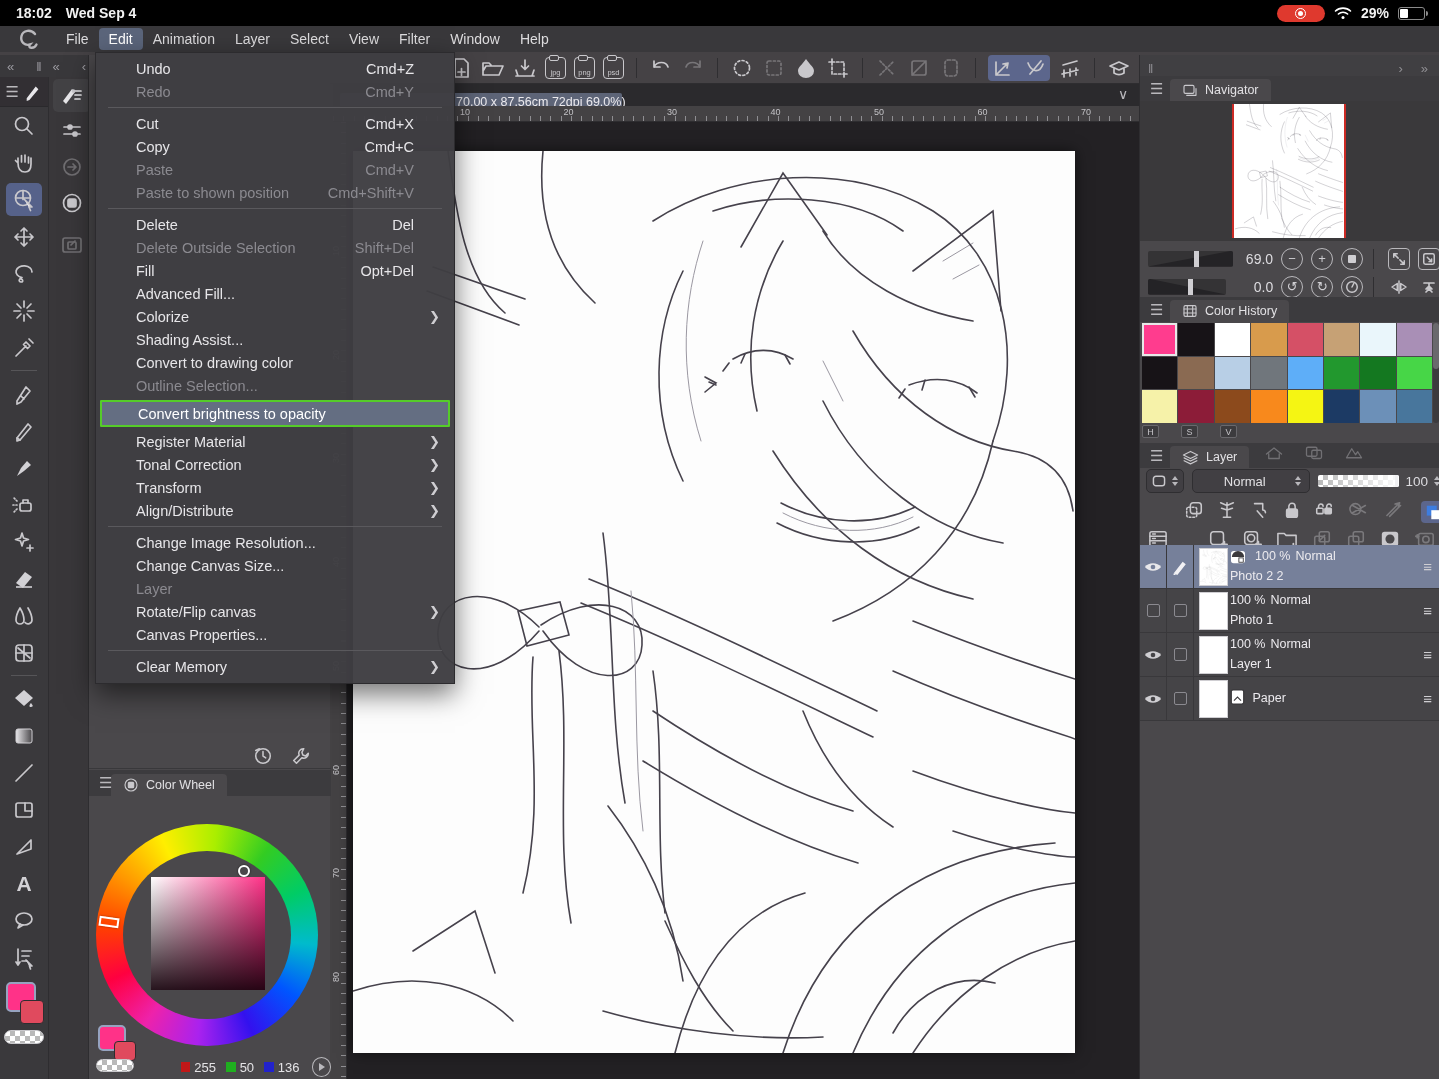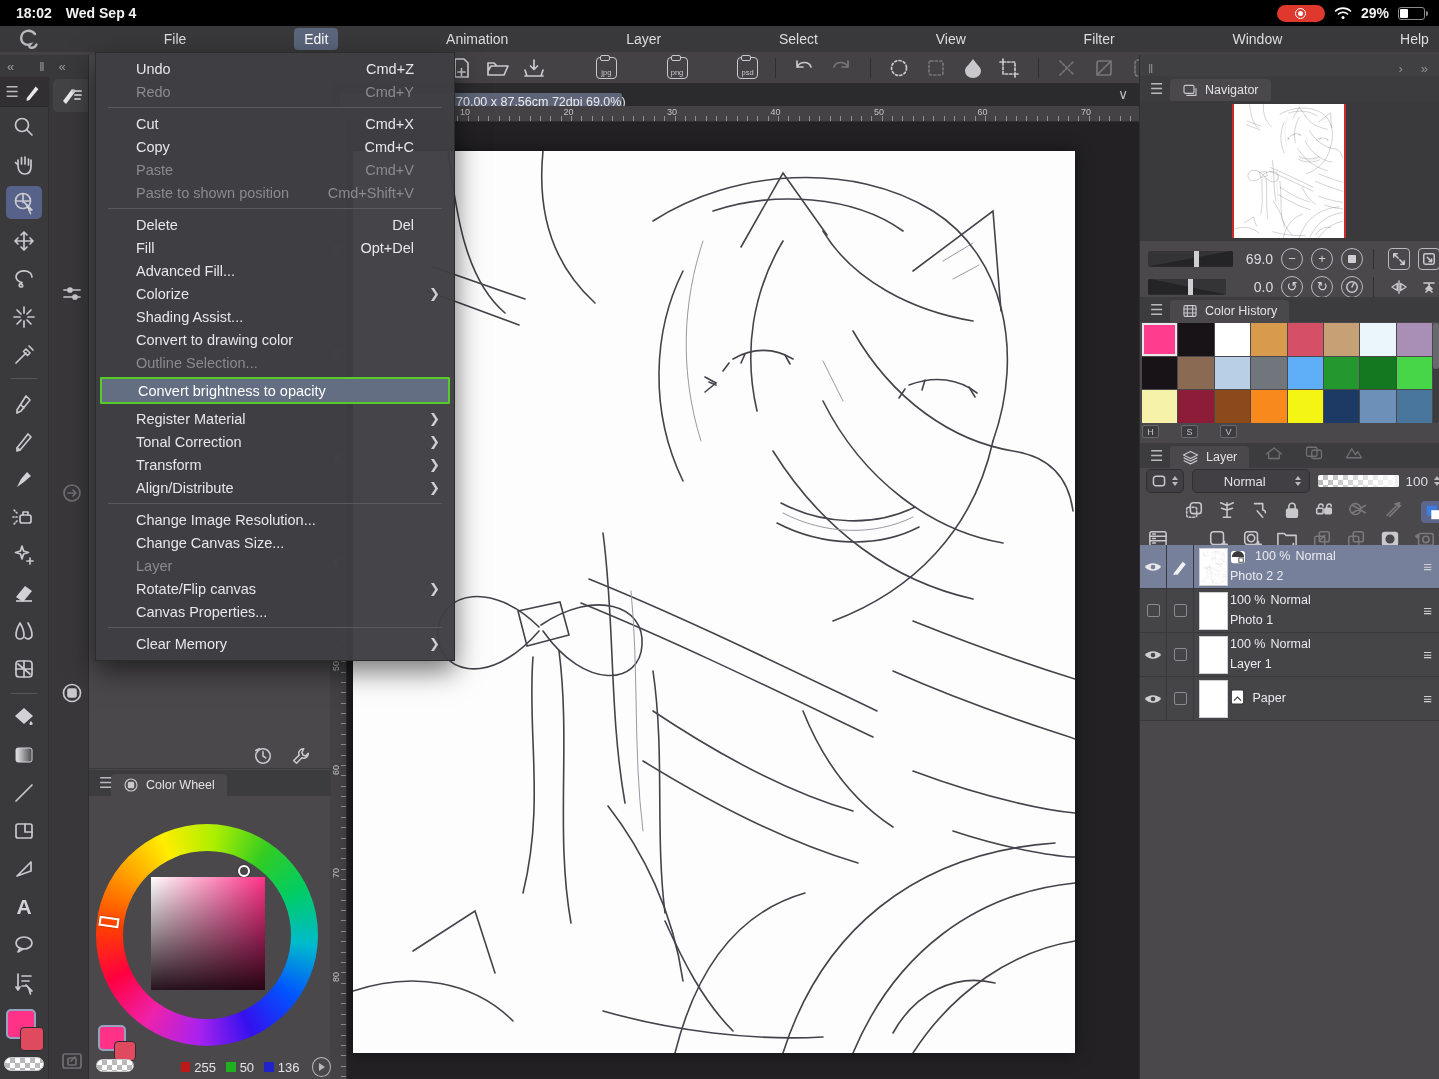--- a/index.html
+++ b/index.html
@@ -1,18 +1,18 @@
 <!DOCTYPE html>
 <html><head>
 <meta charset="utf-8">
 <style>
   * { margin:0; padding:0; box-sizing:border-box; }
   html,body { width:1439px; height:1079px; overflow:hidden; background:#1a191c;
     font-family:"Liberation Sans","DejaVu Sans",sans-serif; -webkit-font-smoothing:antialiased; }
-  .abs { position:absolute;justify-content:space-between; }
+  .abs { position:absolute; }
   #app { position:relative; width:1439px; height:1079px; background:#3a393c; }
 
   
   #statusbar { left:0; top:0; width:1439px; height:26px; background:#000; color:#f2f2f2;
     display:flex; align-items:center; font-size:14px; font-weight:bold; }
   #statusbar .time { margin-left:16px; }
   #statusbar .date { margin-left:14px; }
   #statusbar .right { margin-left:auto; display:flex; align-items:center; gap:9px; margin-right:14px; }
   .rec-pill { width:48px; height:17px; border-radius:9px; background:#df392e; display:flex; align-items:center; justify-content:center; }
   .rec-dot { width:11px; height:11px; border:1.5px solid #fff; border-radius:50%; display:flex; align-items:center; justify-content:center; }
@@ -27,21 +27,21 @@
   .menu-item { padding:3px 10px; border-radius:4px; cursor:default; }
   .menu-item.active { background:#5b657b; color:#fff; }
 
   
   #topbar { left:0; top:52px; width:1439px; height:32px; background:#454245; border-bottom:1px solid #2e2d30;
     display:flex; align-items:center; gap:8px; padding-left:449px; }
   .tb-ic { width:24px; height:24px; display:flex; align-items:center; justify-content:center; flex:0 0 auto; }
   .tb-sep { width:1px; height:20px; background:#2f2e31; margin:0 4px; flex:0 0 auto; }
   .tb-hl { background:#5c668c; border-radius:4px; display:flex; gap:8px; padding:1px 3px; }
   .badge { width:21px; height:22px; border:1.4px solid #c9c8cc; border-radius:4px; position:relative; color:#c9c8cc;
-    font-size:7.5px; display:flex; align-items:flex-end; justify-content:center; padding-bottom:1px;margin-left:37px; }
+    font-size:7.5px; display:flex; align-items:flex-end; justify-content:center; padding-bottom:1px; }
   .dim { opacity:.38; }
   svg.ic { stroke:#c9c8cc; fill:none; stroke-width:1.7; stroke-linecap:round; stroke-linejoin:round; }
 
   
   #titlebar { left:333px; top:84px; width:806px; height:22px; background:#2b2a2d; }
   .title-chip { position:absolute; left:340px; top:93px; height:18px; width:282px; background:#5d6477; border-radius:2px; }
   .title-chip span { position:absolute; left:116px; top:1.5px; font-size:12.5px; color:#eceaee; white-space:nowrap; }
   .title-chevron { position:absolute; left:1118px; top:86px; color:#b9b8bc; font-size:14px; }
   #hruler { left:333px; top:106px; width:806px; height:16px; background:#444244; border-bottom:1px solid #2e2d30;
     background-image:repeating-linear-gradient(90deg,#8f8e92 0 1px,transparent 1px 10.35px);
@@ -1011,20 +1011,24 @@
       </div>
     <div class="mi dis">
         <span>Paste to shown position</span>
         <span class="sc">Cmd+Shift+V</span>
       </div>
     <div class="msep"></div>
     <div class="mi">
         <span>Delete</span>
         <span class="sc">Del</span>
       </div>
+    <div class="mi dis">
+        <span>Delete Outside Selection</span>
+        <span class="sc">Shift+Del</span>
+      </div>
     <div class="mi">
         <span>Fill</span>
         <span class="sc">Opt+Del</span>
       </div>
     <div class="mi">
         <span>Advanced Fill...</span>
       </div>
     <div class="mi">
         <span>Colorize</span>
         <span class="arrow">❯</span>

